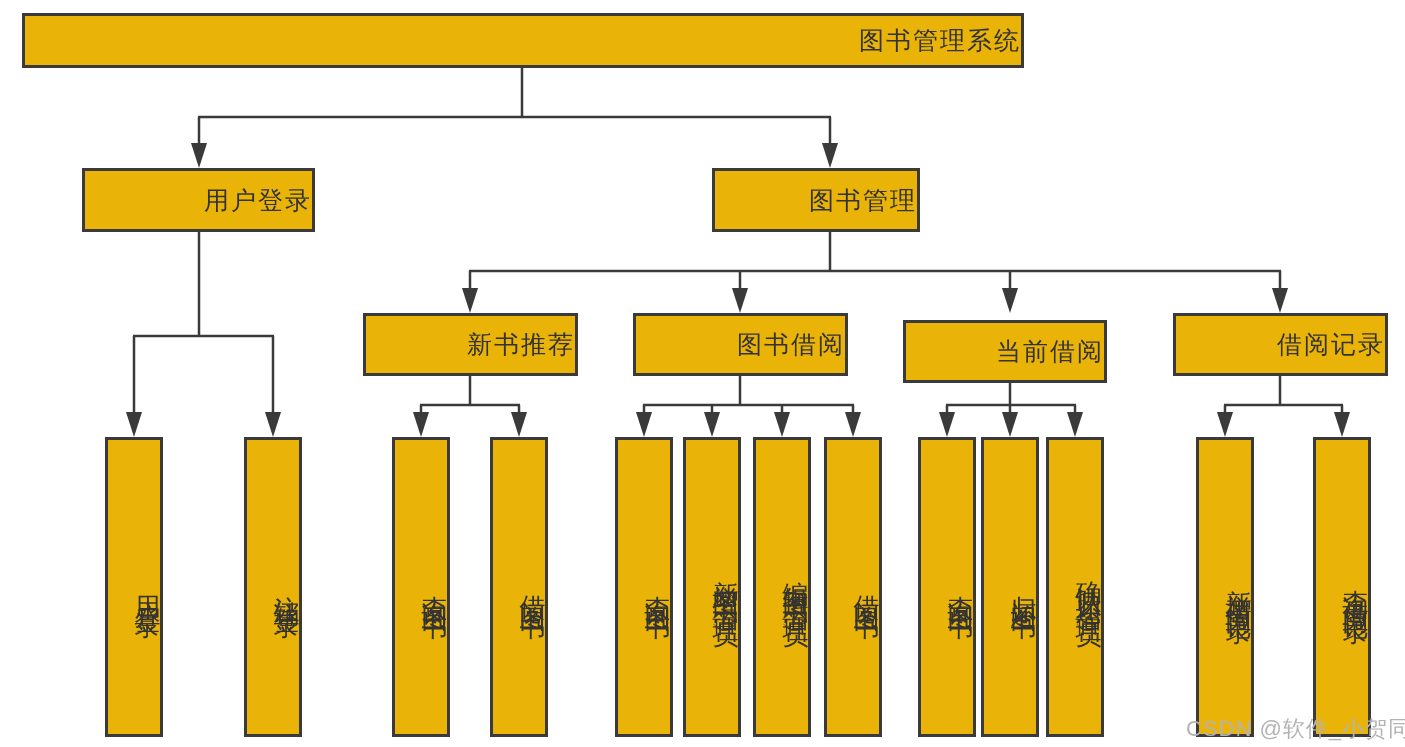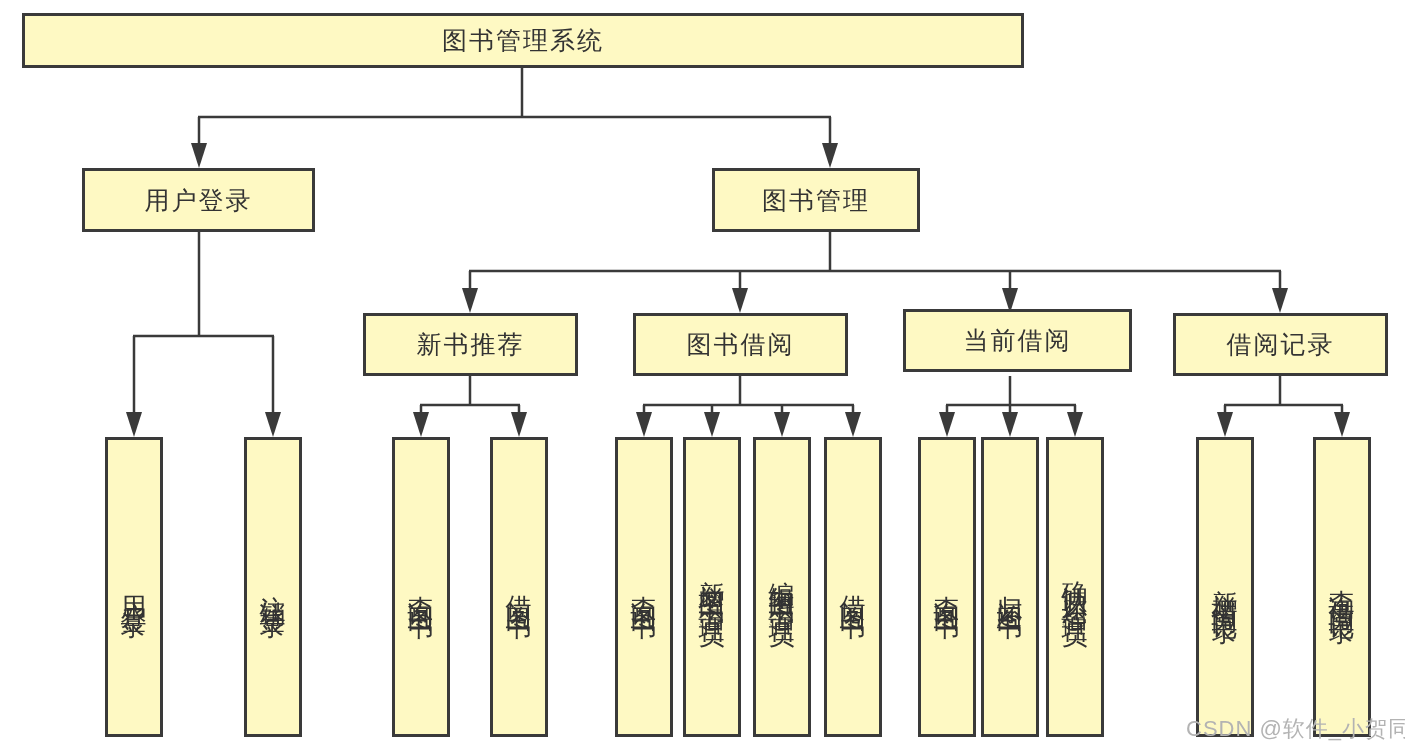--- a/index.html
+++ b/index.html
@@ -14,24 +14,25 @@
   }
   .connectors {
     position: absolute;
     left: 0; top: 0;
     width: 1405px; height: 747px;
   }
   .box {
     position: absolute;
     box-sizing: border-box;
     border: 3px solid #3a3a3a;
-    background: #fef9c3;
+    background: #eab308;
     display: flex;
     align-items: center;
-    justify-content: center;
+    justify-content: flex-end;
+    font-family: Liberation Serif, serif;
   }
   .hbox span {
     font-size: 25px;
     letter-spacing: 2px;
     white-space: nowrap;
   }
   .vbox {
     top: 437px;
     height: 300px;
     width: 58px;
@@ -131,21 +132,21 @@
   <div class="box hbox" style="left:712px; top:168px; width:208px; height:64px;">
     <span>图书管理</span>
   </div>
 
   <div class="box hbox" style="left:363px; top:313px; width:215px; height:63px;">
     <span>新书推荐</span>
   </div>
   <div class="box hbox" style="left:633px; top:313px; width:215px; height:63px;">
     <span>图书借阅</span>
   </div>
-  <div class="box hbox" style="left:903px; top:309px; width:229px; height:63px;">
+  <div class="box hbox" style="left:903px; top:320px; width:204px; height:63px;">
     <span>当前借阅</span>
   </div>
   <div class="box hbox" style="left:1173px; top:313px; width:215px; height:63px;">
     <span>借阅记录</span>
   </div>
 
   <div class="box vbox" style="left:105px;">
     <span>用户登录</span>
   </div>
   <div class="box vbox" style="left:244px;">

